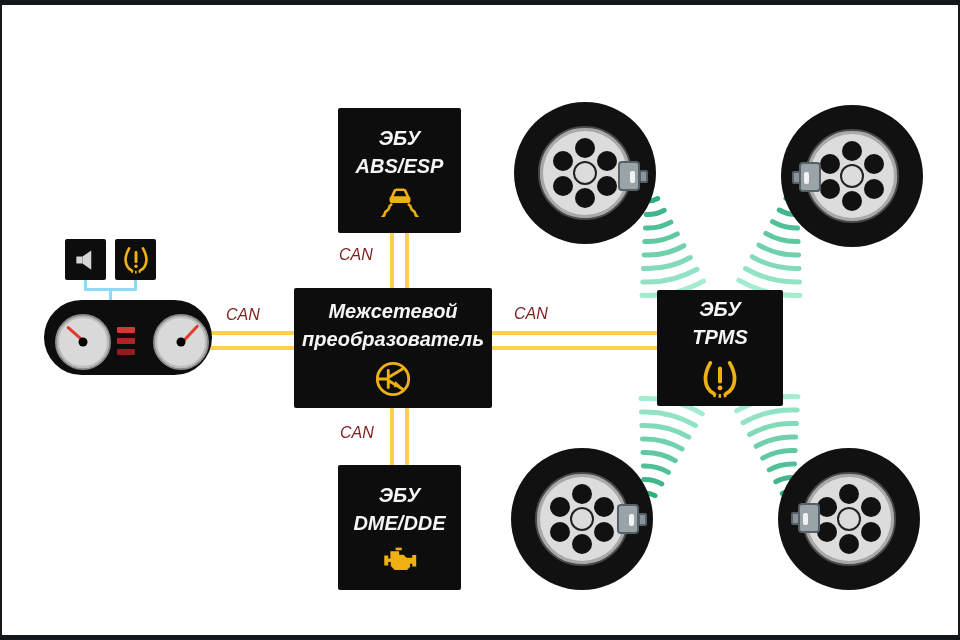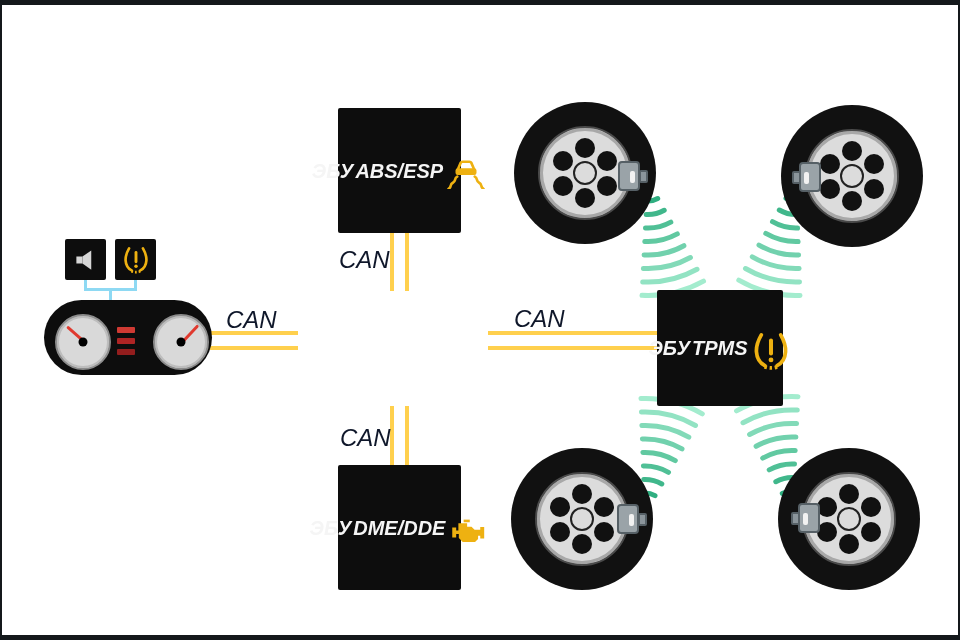--- a/index.html
+++ b/index.html
@@ -10,32 +10,32 @@
     border-left:2px solid #14181b;border-right:2px solid #14181b;
     font-family:"Liberation Sans", sans-serif;
   }
   .abs{position:absolute;}
   
   .logo{top:30px;left:788px;font-style:italic;color:var(--logo,#1c333e);font-size:27px;letter-spacing:.5px;white-space:nowrap;}
   .logo .b{font-weight:800;}
   .logo .l{font-weight:300;}
   .logo .r{font-size:11px;vertical-align:14px;font-weight:400;}
   
-  .block{background:var(--block-black,#0d0d0d);color:#f5f5f5;display:flex;flex-direction:row;
+  .block{background:var(--block-black,#0d0d0d);color:#f5f5f5;display:flex;flex-direction:column;
          align-items:center;justify-content:center;gap:2px;border-radius:2px;}
   .block .t{font-style:italic;font-weight:700;font-size:20px;line-height:26px;text-align:center;}
   .block .icon{margin-top:6px;}
   #blk-abs{left:336px;top:103px;width:123px;height:125px;}
   #blk-gateway{left:292px;top:283px;width:198px;height:120px;}
   #blk-tpms{left:655px;top:285px;width:126px;height:116px;}
   #blk-dme{left:336px;top:460px;width:123px;height:125px;}
   
   .canline{background:var(--can-line,#ffd04d);}
   .v{width:4px;} .h{height:4px;}
-  .canlabel{font-style:italic;font-size:24px;color:#0f172a;font-weight:500;}
+  .canlabel{font-style:italic;font-size:16px;color:#7f1d1d;font-weight:500;}
   
   #cluster{left:42px;top:295px;width:168px;height:75px;background:var(--block-black,#0d0d0d);border-radius:38px;}
   .gauge{position:absolute;width:52px;height:52px;border-radius:50%;background:#d9d9d9;border:2px solid #8c8c8c;
          box-shadow:inset 0 0 0 2px #bdbdbd;}
   .needle{position:absolute;left:50%;bottom:50%;width:2.5px;height:23px;background:var(--needle-red,#e03a2f);
           transform-origin:50% 100%;border-radius:2px;}
   .hubdot{position:absolute;left:50%;top:50%;width:9px;height:9px;background:#000;border-radius:50%;transform:translate(-50%,-50%);}
   .bar{position:absolute;width:18px;height:6px;border-radius:1px;}
   
   .indbox{width:41px;height:41px;background:var(--block-black,#0d0d0d);display:flex;align-items:center;justify-content:center;border-radius:2px;}
@@ -115,20 +115,31 @@
     <div class="icon">
       <svg width="42" height="30" viewBox="0 0 48 34">
         <path d="M15 11 L18 4 Q18.5 3 20 3 H28 Q29.5 3 30 4 L33 11" fill="none" stroke="var(--icon-yellow)" stroke-width="3" stroke-linecap="round"></path>
         <rect x="12" y="10.5" width="24" height="7.5" rx="2.5" fill="var(--icon-yellow)"></rect>
         <path d="M14 20 C10 22 13 25 9 27 C5 29 8 32 4 34" fill="none" stroke="var(--icon-yellow)" stroke-width="3" stroke-linecap="round"></path>
         <path d="M34 20 C38 22 35 25 39 27 C43 29 40 32 44 34" fill="none" stroke="var(--icon-yellow)" stroke-width="3" stroke-linecap="round"></path>
       </svg>
     </div>
   </div>
 
+  <div id="blk-gateway" class="abs block">
+    <div class="t">Межсетевой</div>
+    <div class="t">преобразователь</div>
+    <div class="icon">
+      <svg width="38" height="38" viewBox="-20 -20 40 40">
+        <circle r="16.5" fill="none" stroke="var(--icon-yellow)" stroke-width="3"></circle>
+        <path d="M-16 0 H-5 M-5 -9 V9 M-5 -1.5 L10 -10.5 M-5 1.5 L10 10.5" fill="none" stroke="var(--icon-yellow)" stroke-width="3" stroke-linecap="round"></path>
+        <polygon points="2.5,2 8.5,7.8 1,8.8" fill="var(--icon-yellow)"></polygon>
+      </svg>
+    </div>
+  </div>
 
   <div id="blk-tpms" class="abs block">
     <div class="t">ЭБУ</div>
     <div class="t">TPMS</div>
     <div class="icon">
       <svg width="42" height="42" viewBox="-24 -26 48 52">
         <path d="M-12 -20 C-16 -13 -18.5 -6 -18 1 C-17.5 8.5 -13.5 15 -7.5 18" fill="none" stroke="var(--icon-yellow)" stroke-width="4.6" stroke-linecap="round"></path>
         <path d="M12 -20 C16 -13 18.5 -6 18 1 C17.5 8.5 13.5 15 7.5 18" fill="none" stroke="var(--icon-yellow)" stroke-width="4.6" stroke-linecap="round"></path>
         <path d="M-8 19.5 Q0 22.5 8 19.5" fill="none" stroke="var(--icon-yellow)" stroke-width="4.6" stroke-dasharray="3 3.4"></path>
         <path d="M0 -13 L0 3" fill="none" stroke="var(--icon-yellow)" stroke-width="5" stroke-linecap="round"></path>

